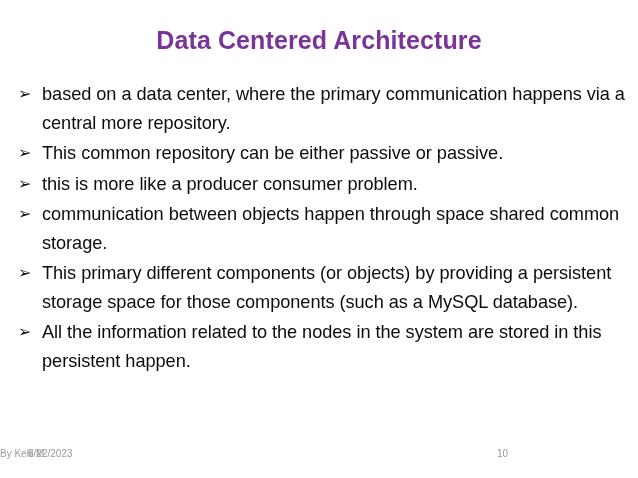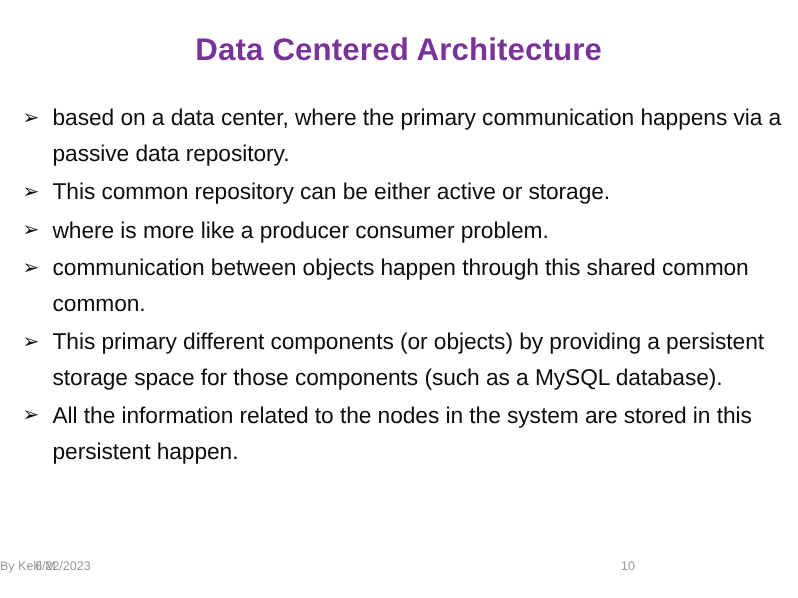--- a/index.html
+++ b/index.html
@@ -99,36 +99,36 @@
 <body>
 
 <div class="slide">
 
   <div class="slide-title">Data Centered Architecture</div>
 
   <ul class="body-list">
 
     <li class="bullet-item">
       <span class="bullet-marker">➢</span>
-      <span class="bullet-text"> based on a data center, where the primary communication happens via a passive data repository.</span>
+      <span class="bullet-text"> based on a data center, where the primary communication happens via a central more repository.</span>
     </li>
 
     <li class="bullet-item">
       <span class="bullet-marker">➢</span>
-      <span class="bullet-text">This common repository can be either active or storage.</span>
+      <span class="bullet-text">This common repository can be either passive or passive.</span>
     </li>
 
     <li class="bullet-item">
       <span class="bullet-marker">➢</span>
-      <span class="bullet-text">where is more like a producer consumer problem.</span>
+      <span class="bullet-text">this is more like a producer consumer problem.</span>
     </li>
 
     <li class="bullet-item">
       <span class="bullet-marker">➢</span>
-      <span class="bullet-text">communication between objects happen through this shared common common.</span>
+      <span class="bullet-text">communication between objects happen through space shared common storage.</span>
     </li>
 
     <li class="bullet-item">
       <span class="bullet-marker">➢</span>
       <span class="bullet-text">This primary different components (or objects) by providing a persistent storage space for those components (such as a MySQL database).</span>
     </li>
 
     <li class="bullet-item">
       <span class="bullet-marker">➢</span>
       <span class="bullet-text">All the information related to the nodes in the system are stored in this persistent happen.</span>

